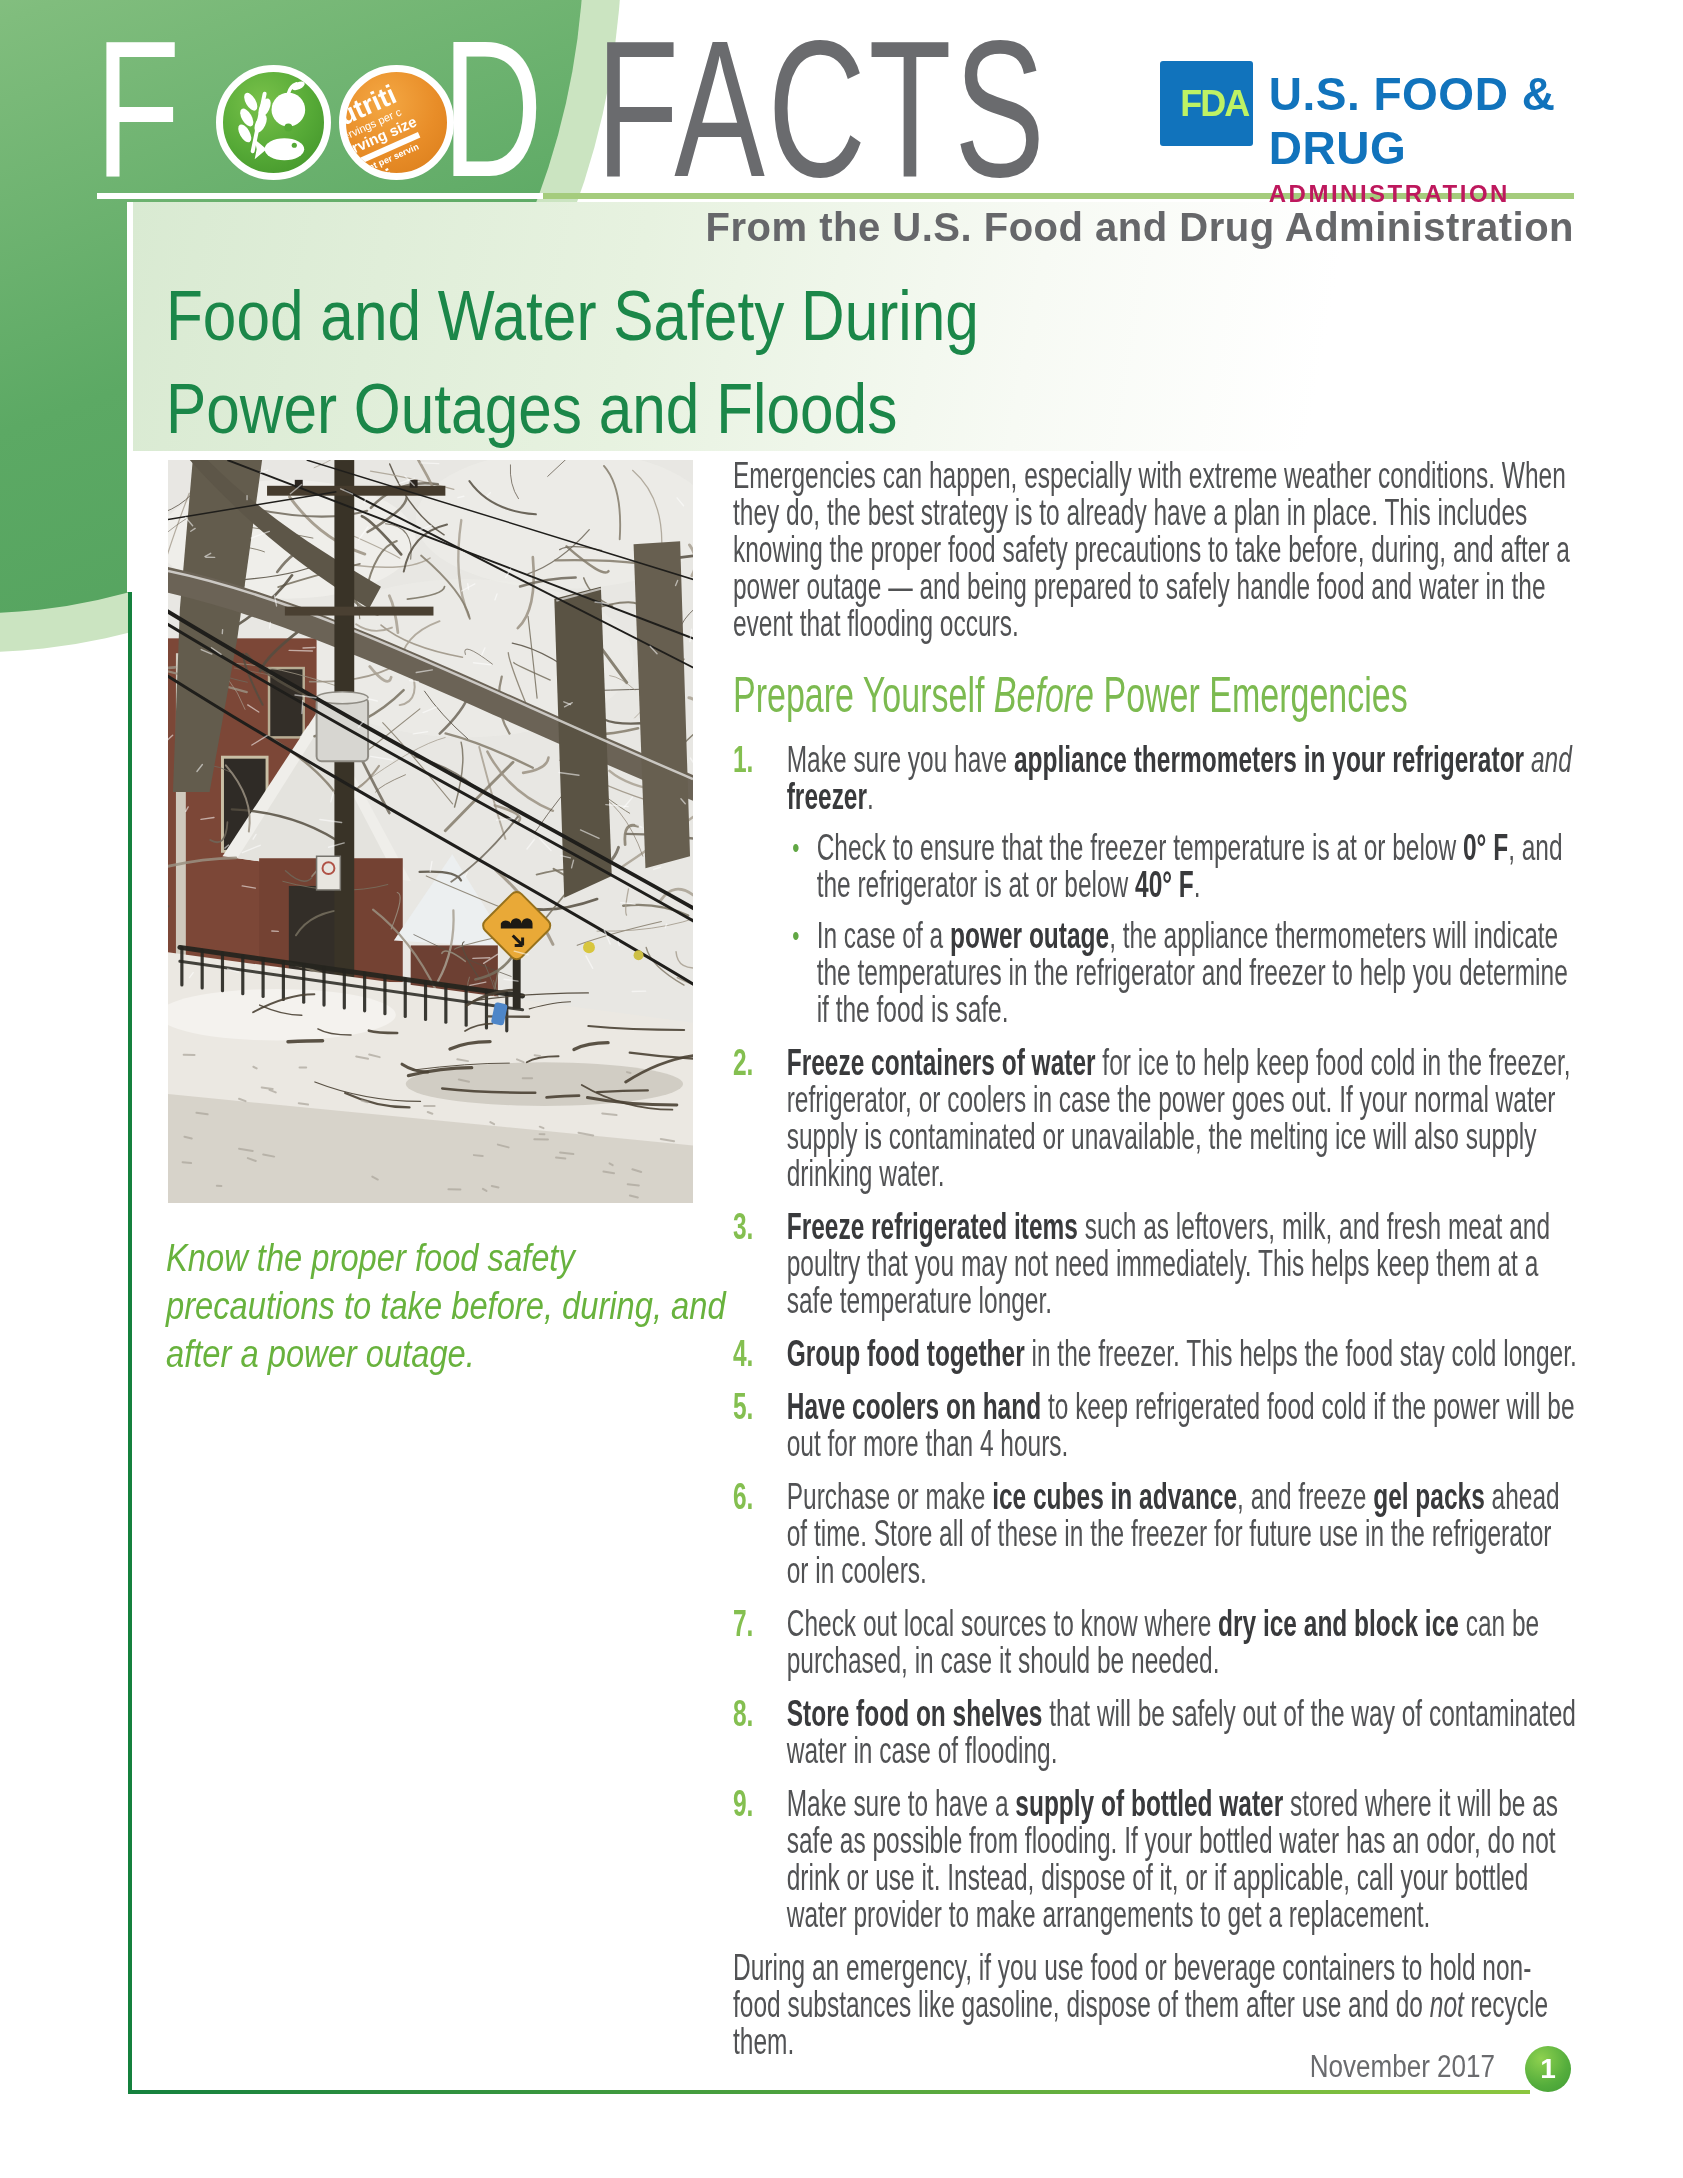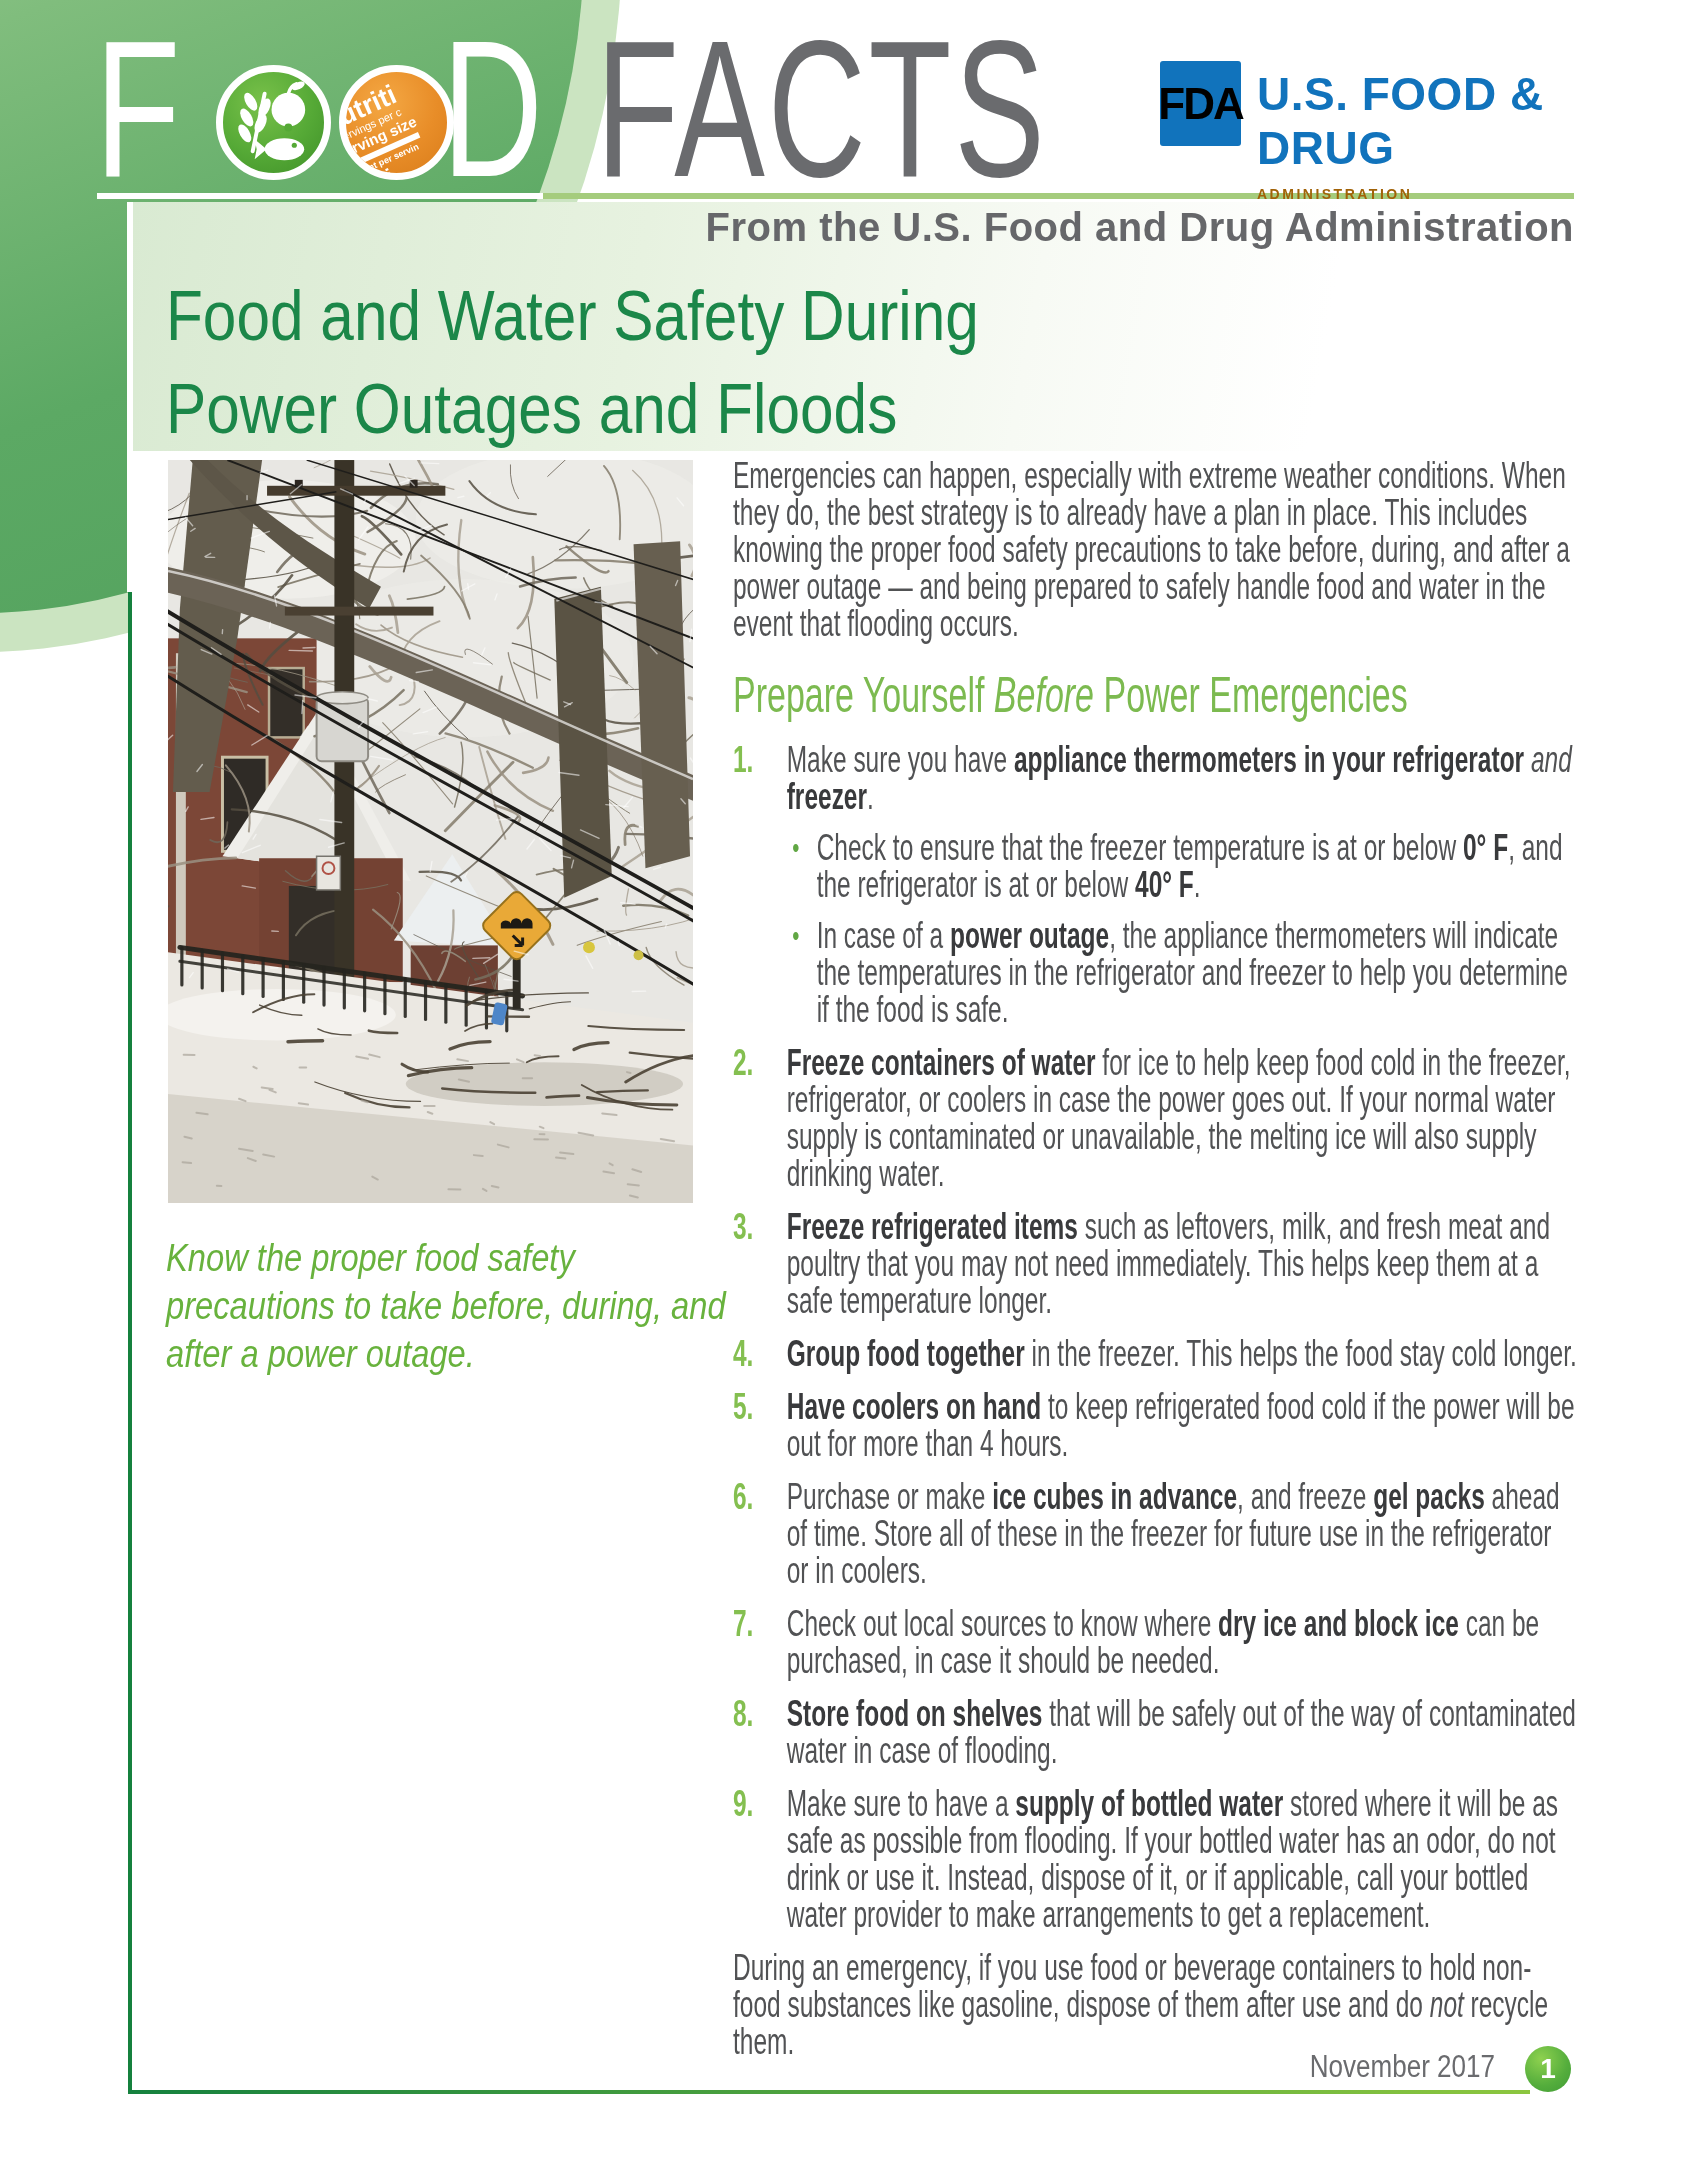--- a/index.html
+++ b/index.html
@@ -34,25 +34,25 @@
   .nut-rot{position:absolute;left:-16px;top:6px;width:149px;transform:rotate(-24deg);
            color:#fff;line-height:1.05;}
   .nut-rot .n0{font-size:27px;font-weight:700;}
   .nut-rot .n1{font-size:11px;}
   .nut-rot .n2{font-size:15px;font-weight:700;}
   .nut-rot .nbar{display:block;width:85px;height:6px;background:#fff;margin:3px 0;}
   .nut-rot .n3{font-size:9px;font-weight:700;}
   .nut-rot .n4{font-size:21px;font-weight:700;}
   
   .fda{position:absolute;left:1160px;top:61px;display:flex;align-items:flex-start;}
-  .fda-box{width:81px;height:85px;background:#1173bc;border-radius:3px;color:#000000;font-weight:700;
-           font-size:44px;letter-spacing:-2px;display:flex;align-items:center;justify-content:center;}
+  .fda-box{width:81px;height:85px;background:#1173bc;border-radius:3px;color:#bef264;font-weight:700;
+           font-size:36px;letter-spacing:-2px;display:flex;align-items:center;justify-content:center;padding-left:16px;}
   .fda-words{margin-left:16px;padding-top:6px;}
   .fda-l1{color:#1173bc;font-weight:700;font-size:46px;letter-spacing:0.5px;}
-  .fda-l2{color:#a16207;font-weight:700;font-size:14px;letter-spacing:2.5px;margin-top:11px;}
+  .fda-l2{color:#be185d;font-weight:700;font-size:24px;letter-spacing:2.5px;margin-top:5px;}
   .tagline{position:absolute;left:693px;top:205px;width:881px;text-align:right;
            color:#66676a;font-size:40px;letter-spacing:0.5px;font-weight:bold;}
   
   .title{position:absolute;left:166px;top:269px;width:1168px;margin:0;font-weight:400;
          font-size:71px;line-height:93px;color:#1b8749;transform:scaleX(.85);transform-origin:left top;}
   
   .photo{position:absolute;left:168px;top:460px;width:525px;height:743px;overflow:hidden;background:#e8e7e3;}
   .caption{position:absolute;left:166px;top:1234px;width:673px;margin:0;font-style:italic;
            font-size:38px;line-height:48px;color:#68b23d;transform:scaleX(.86);transform-origin:left top;}
   

